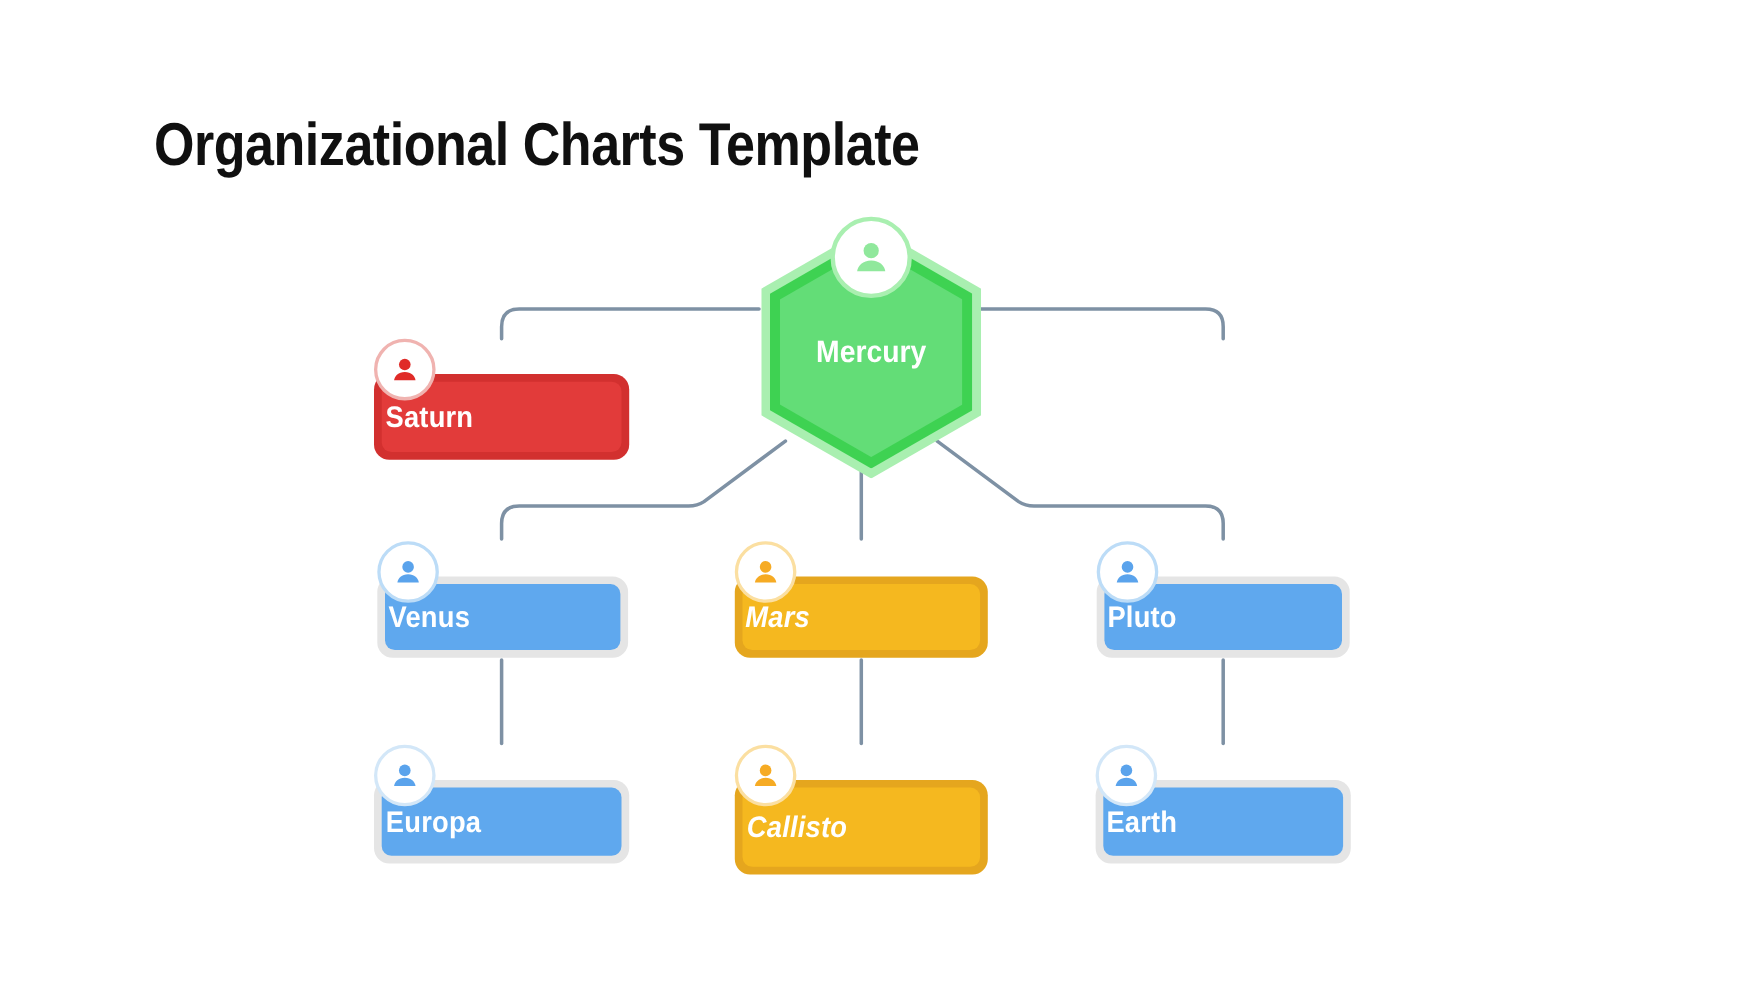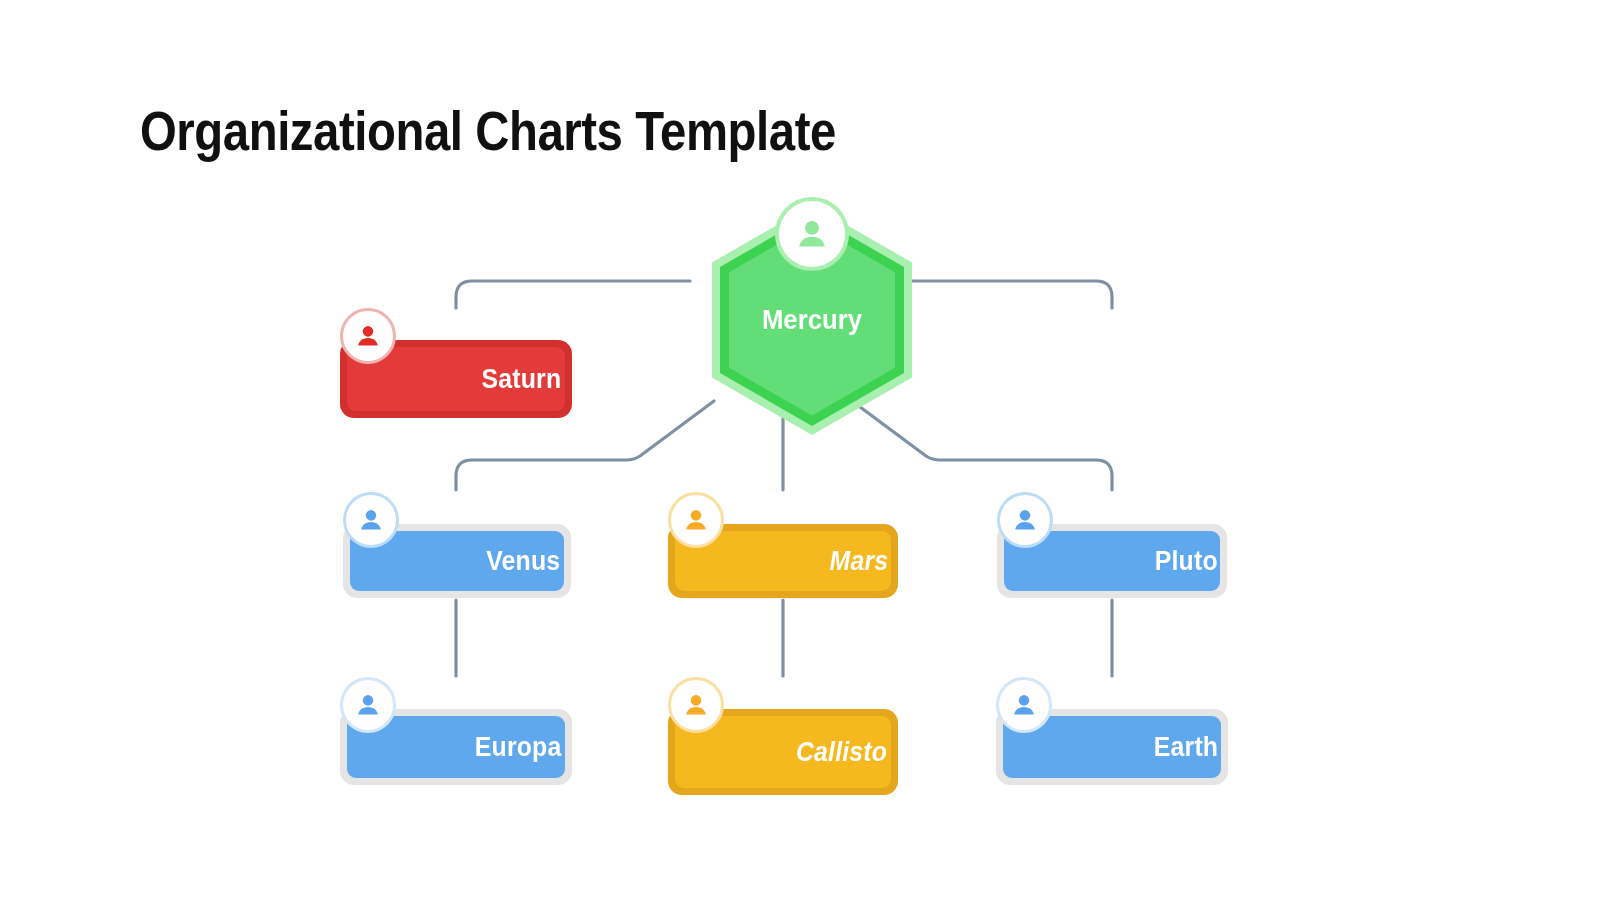--- a/index.html
+++ b/index.html
@@ -72,21 +72,21 @@
     box-sizing: border-box;
     padding: 7px;
   }
   .rect-node .box-inner {
     width: 100%;
     height: 100%;
     border-radius: 9px;
     box-sizing: border-box;
     display: flex;
     align-items: center;
-    justify-content: flex-end;
+    justify-content: flex-start;
   }
   .rect-node .node-label {
     font-family: "Liberation Sans", sans-serif;
     font-size: 27px;
     font-weight: bold;
     color: #ffffff;
     letter-spacing: 0.2px;
     transform: scaleX(0.92);
     white-space: nowrap;
   }
@@ -96,21 +96,20 @@
   .c-red .box-inner   { background: #e23b3a; }
   .c-blue .box-outer  { background: #e5e5e5; }
   .c-blue .box-inner  { background: #5fa8ee; }
   .c-amber .box-outer { background: #e5a61e; font-style: italic; }
   .c-amber .box-inner { background: #f5b81f; }
 
   
   #node-mercury {
     width: 218px;
     height: 230px;
-    margin-left: 20px;
   }
   .hex-outer, .hex-mid, .hex-inner {
     position: absolute;
     left: 50%;
     top: 50%;
     transform: translate(-50%, -50%);
     clip-path: polygon(50% 0%, 100% 25%, 100% 75%, 50% 100%, 0% 75%, 0% 25%);
   }
   .hex-outer {
     width: 200px;

